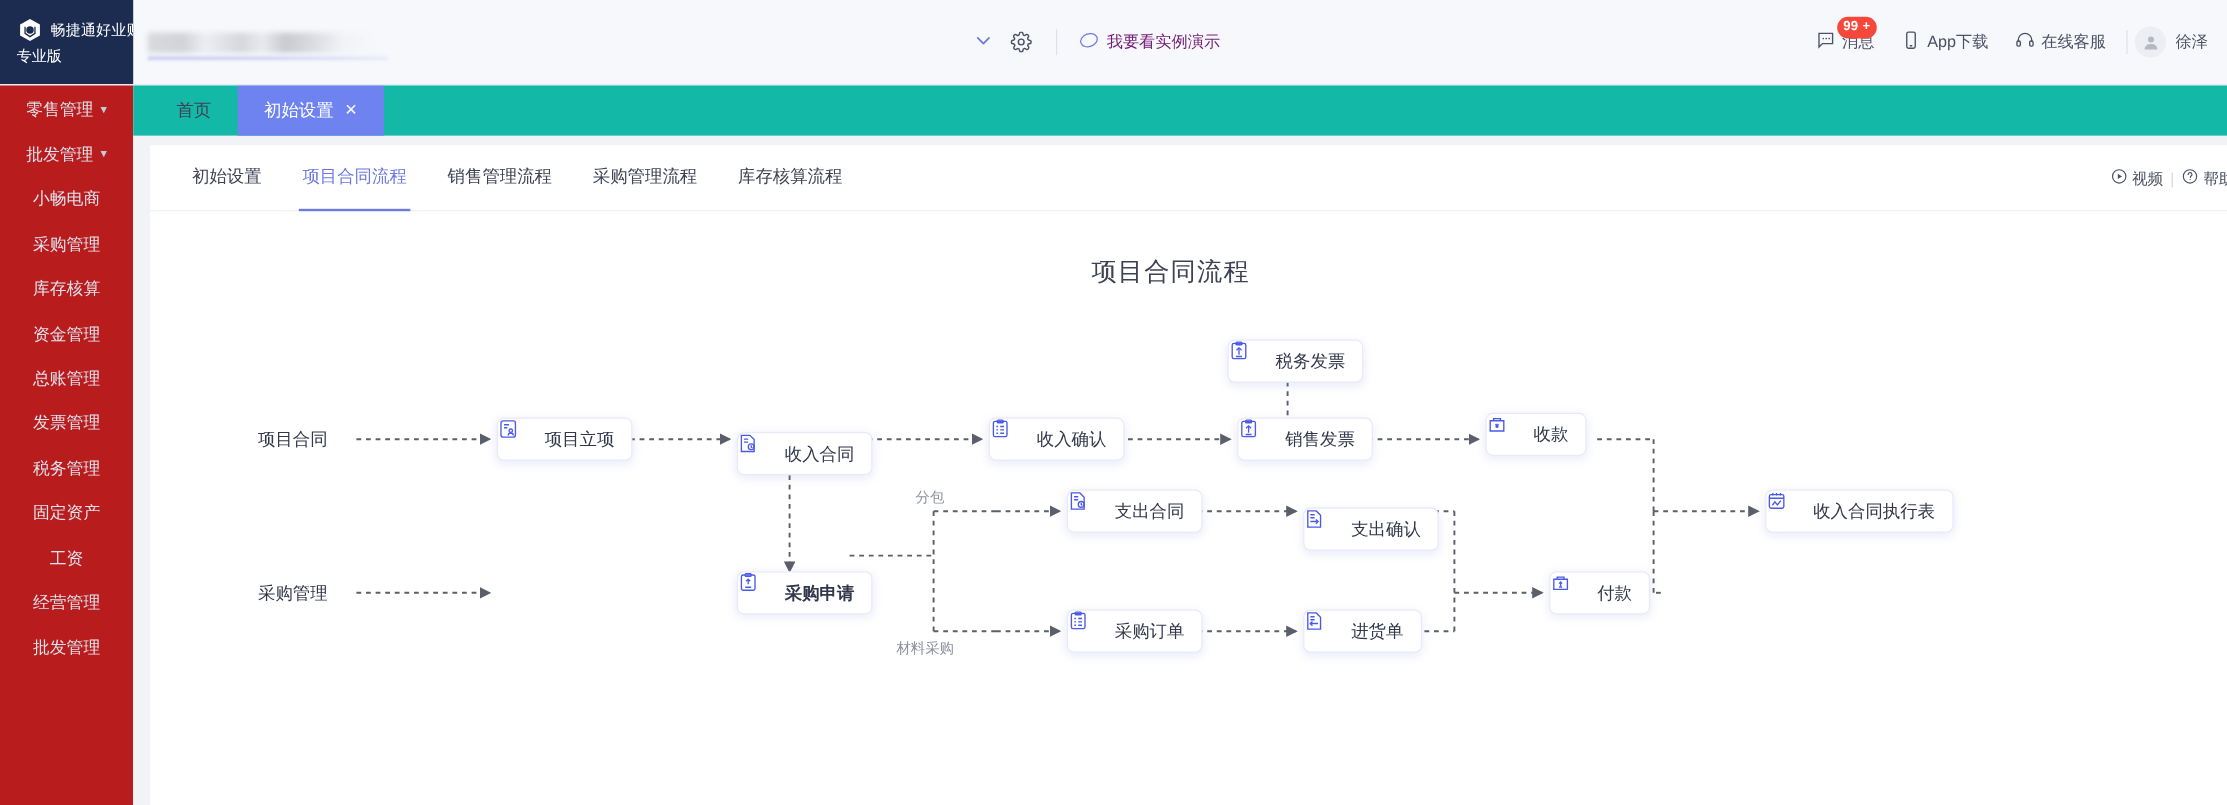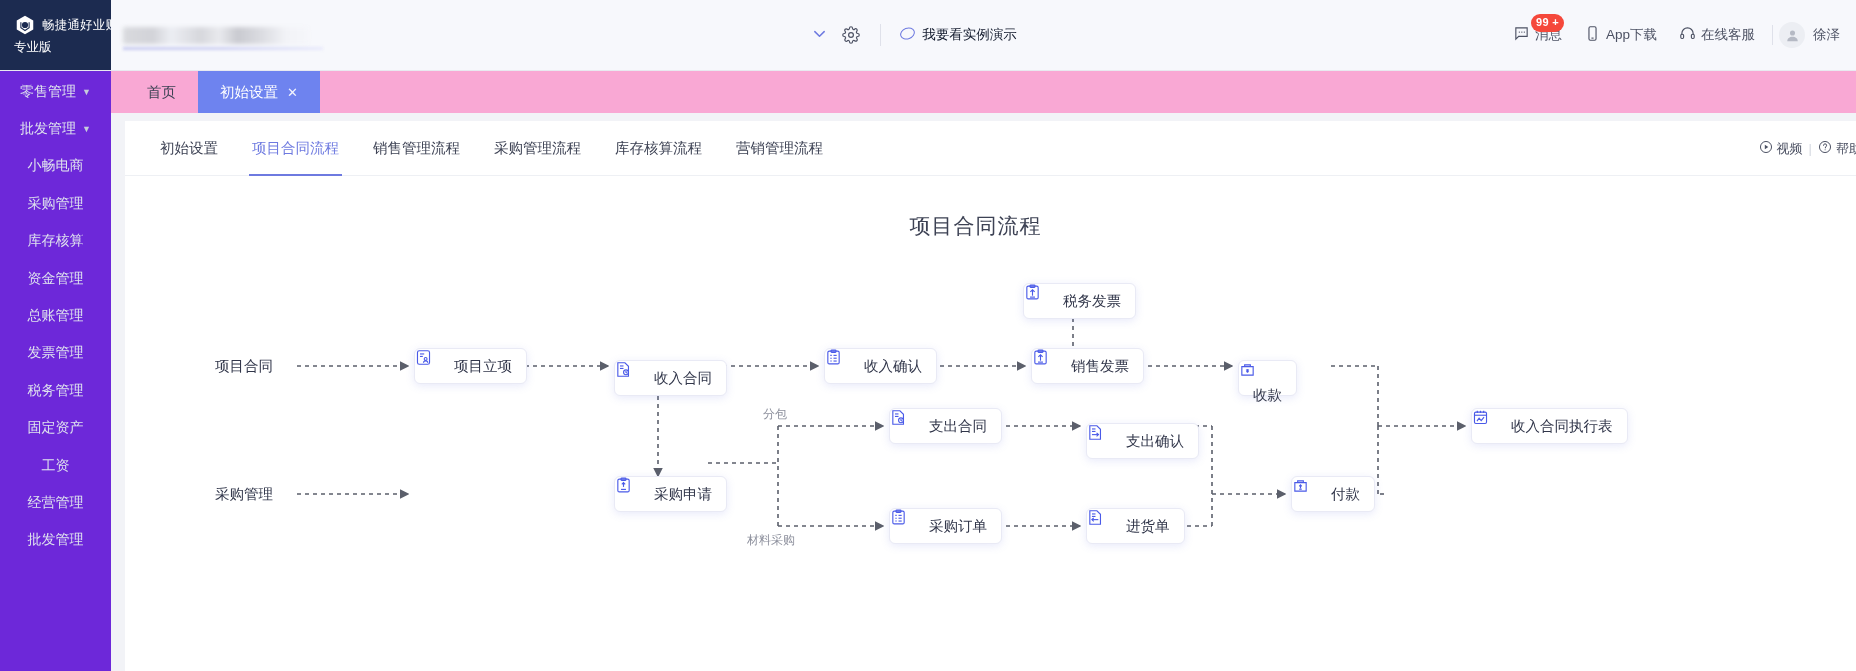--- a/index.html
+++ b/index.html
@@ -66,21 +66,21 @@
     margin-left: auto; color: #6e7ae0; font-size: 13px;
     width: 22px; text-align: center; cursor: pointer;
   }
   .topbar-icon-btn {
     width: 22px; height: 22px; display: flex; align-items: center;
     justify-content: center; cursor: pointer; color: #5a5f73;
   }
   .vdiv { width: 1px; height: 22px; background: #dfe1ea; margin: 0 8px; }
   .demo-link {
     display: flex; align-items: center; gap: 6px;
-    color: #0f172a; font-size: 13.5px; cursor: pointer; white-space: nowrap;
+    color: #701a75; font-size: 13.5px; cursor: pointer; white-space: nowrap;
   }
 
   .topbar-right {
     margin-left: auto; display: flex; align-items: center; gap: 0px;
     padding-right: 0px; height: 100%;
   }
   .tr-item {
     display: flex; align-items: center; gap: 5px;
     color: #4c5163; font-size: 13.5px; cursor: pointer;
     position: relative; padding: 0 11px; white-space: nowrap;
@@ -102,40 +102,41 @@
     font-size: 13.5px; color: #4c5163; margin-left: 8px;
     white-space: nowrap; overflow: hidden; max-width: 34px;
   }
 
   
   .shell { flex: 1; display: flex; min-height: 0; }
 
   
   .sidebar {
     width: 111px; flex: 0 0 111px;
-    background: #6d28d9;
+    background: #b91c1c;
     padding-top: 2px;
     overflow: hidden;
+    font-family: Liberation Mono, monospace;
   }
   .side-item {
     height: 37.4px;
     display: flex; align-items: center; justify-content: center;
     gap: 6px;
     color: #dfe3ee; font-size: 14px;
     cursor: pointer; user-select: none;
   }
   .side-caret { font-size: 9px; color: #c6cbdb; }
 
   
   .content { flex: 1; display: flex; flex-direction: column; min-width: 0;
              background: #f2f3f7; }
 
   .tabstrip {
     height: 42px; flex: 0 0 42px;
-    background: #f9a8d4;
+    background: #14b8a6;
     display: flex; align-items: flex-end;
     padding-left: 14px;
   }
   .wtab {
     height: 42px; padding: 0 22px;
     display: flex; align-items: center; gap: 9px;
     font-size: 14.5px; color: #3d4254; cursor: pointer;
   }
   .wtab.active { background: #6e83ef; color: #fff; }
   .wtab-close { font-size: 13px; opacity: .92; }
@@ -363,21 +364,20 @@
     </div>
 
     <div class="panel">
 
       <div class="subtabs">
         <div class="stab"><span>初始设置</span></div>
         <div class="stab active"><span>项目合同流程</span></div>
         <div class="stab"><span>销售管理流程</span></div>
         <div class="stab"><span>采购管理流程</span></div>
         <div class="stab"><span>库存核算流程</span></div>
-        <div class="stab"><span>营销管理流程</span></div>
 
         <div class="subtabs-right">
           <span class="srlink">
             <span>
               <svg viewBox="0 0 24 24" width="14" height="14" fill="none" stroke="#4c5163" stroke-width="1.7">
                 <circle cx="12" cy="12" r="9.5"></circle>
                 <path d="M10 8.2 L16 12 L10 15.8 Z" fill="#4c5163" stroke="none"></path>
               </svg>
             </span>
             <span>视频</span>
@@ -512,21 +512,21 @@
                 <rect x="4" y="3" width="16" height="18" rx="2"></rect>
                 <rect x="8.5" y="1.5" width="7" height="3.2" rx="1"></rect>
                 <path d="M12 16.5V8.5"></path>
                   <path d="M9 11.2 L12 8.3 L15 11.2"></path>
                 <line x1="8.5" y1="18.5" x2="15.5" y2="18.5"></line>
               </svg>
             </span>
             <span>销售发票</span>
           </div>
 
-          <div class="node" style="left:1113px; top:184px;flex-direction:column;">
+          <div class="node" style="left:1113px; top:168px;">
             <span class="nicon">
               <svg viewBox="0 0 24 24" width="17" height="17" fill="none" stroke="#4a5ae8" stroke-width="1.6">
                 <path d="M4 8h16v12H4z"></path>
                   <path d="M8 8V5.5h8V8"></path>
                 <path d="M12 11.5v5"></path>
                   <path d="M10 12.2l2 1.6 2-1.6"></path>
                   <line x1="10.2" y1="15" x2="13.8" y2="15"></line>
               </svg>
             </span>
             <span>收款</span>
@@ -552,21 +552,21 @@
                 <line x1="3.5" y1="8.8" x2="20.5" y2="8.8"></line>
                 <line x1="7.5" y1="2.5" x2="7.5" y2="5.5"></line>
                   <line x1="12" y1="2.5" x2="12" y2="5.5"></line>
                   <line x1="16.5" y1="2.5" x2="16.5" y2="5.5"></line>
                 <path d="M7 17 L10 13 L13 16.5 L17 11.5"></path>
               </svg>
             </span>
             <span>收入合同执行表</span>
           </div>
 
-          <div class="node" style="left:489px; top:300px;">
+          <div class="node" style="left:489px; top:300px;font-weight:bold;">
             <span class="nicon">
               <svg viewBox="0 0 24 24" width="17" height="17" fill="none" stroke="#4a5ae8" stroke-width="1.6">
                 <rect x="4" y="3" width="16" height="18" rx="2"></rect>
                 <rect x="8.5" y="1.5" width="7" height="3.2" rx="1"></rect>
                 <path d="M12 8 L12 14"></path>
                   <path d="M9.6 10.4 L12 8 L14.4 10.4"></path>
                 <line x1="8.5" y1="17.5" x2="15.5" y2="17.5"></line>
               </svg>
             </span>
             <span>采购申请</span>

